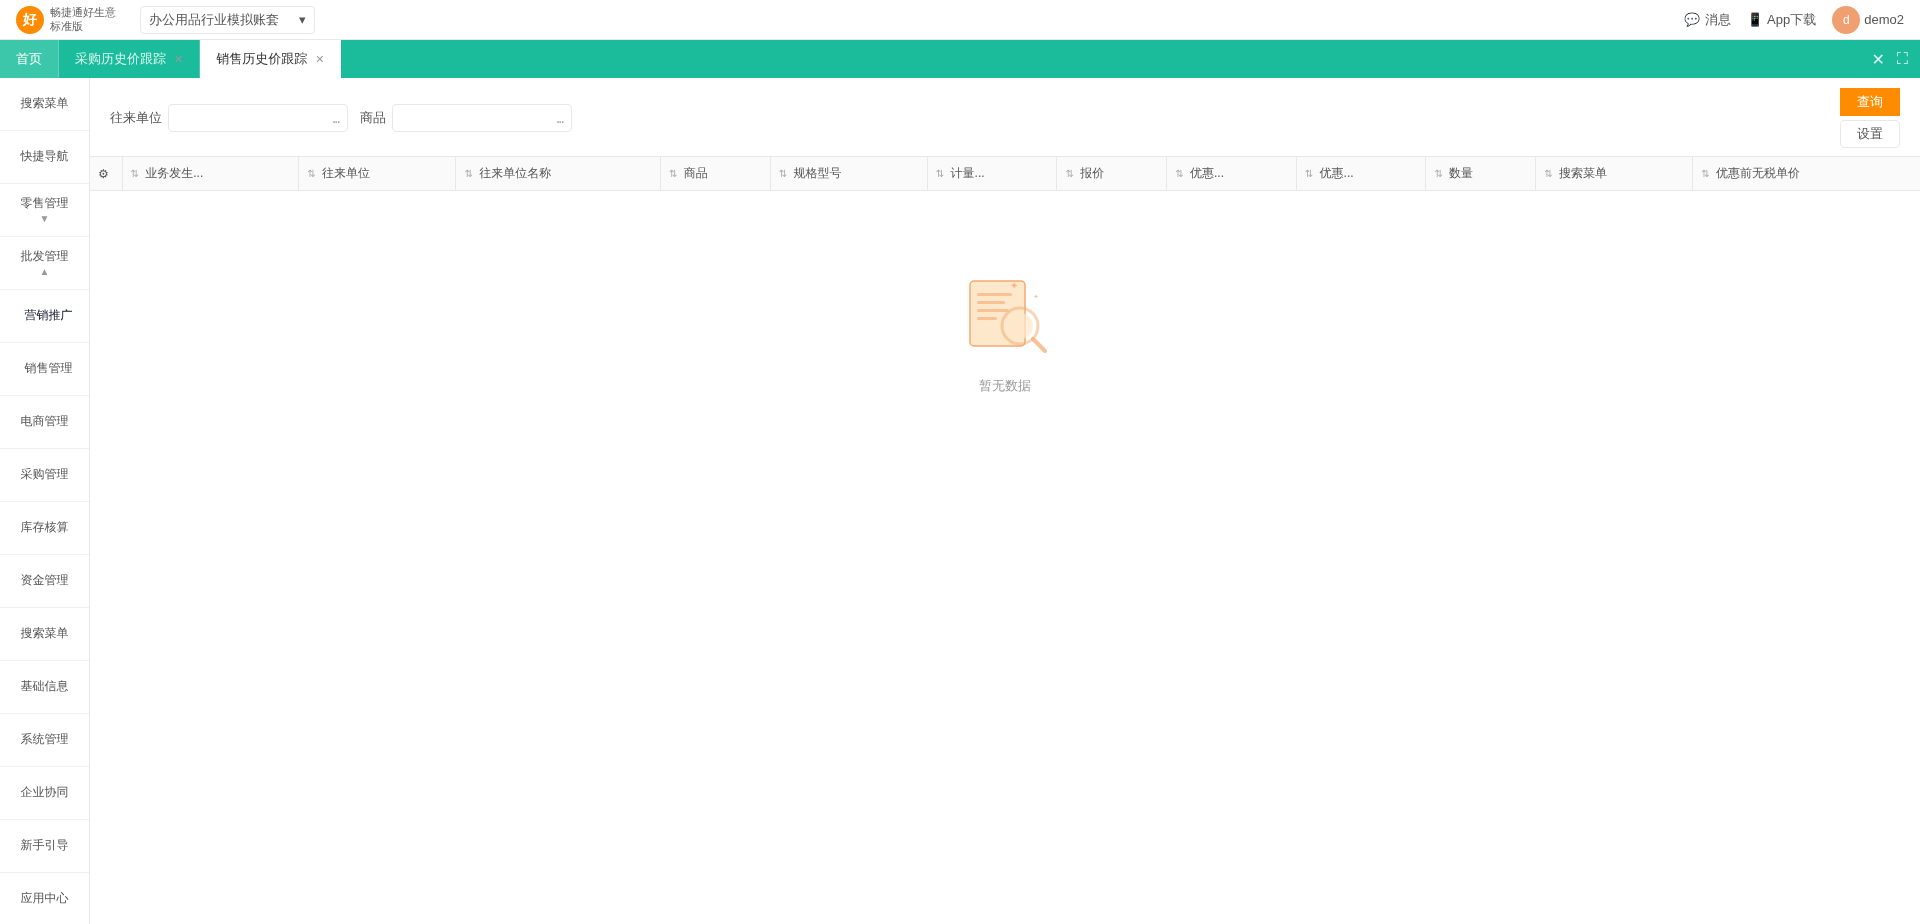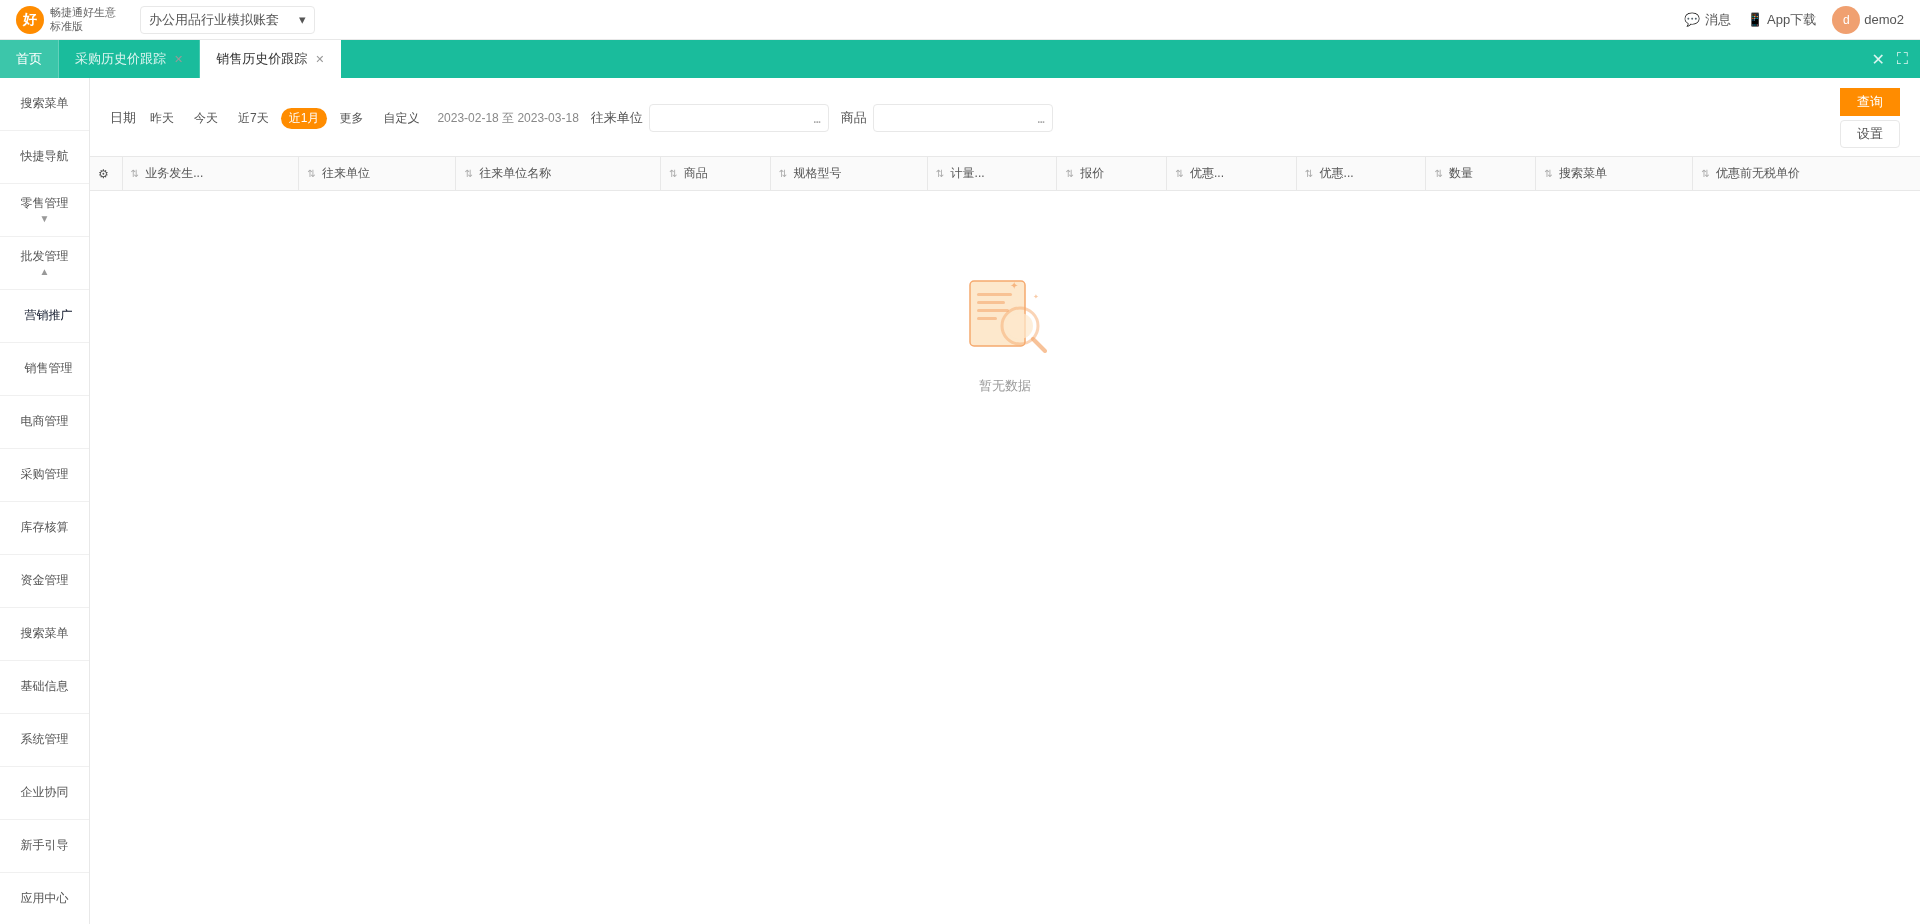--- a/index.html
+++ b/index.html
@@ -450,32 +450,20 @@
     </div>
     <div class="sidebar-item">
       <span class="item-label">畅会员</span>
     </div>
   </div>
 
   <div class="content-area">
 
 
     <div class="filter-area">
-      <div class="filter-group">
-        <span class="filter-label">日期</span>
-        <div class="date-options">
-          <span class="date-opt">昨天</span>
-          <span class="date-opt">今天</span>
-          <span class="date-opt">近7天</span>
-          <span class="date-opt active">近1月</span>
-          <span class="date-opt">更多</span>
-          <span class="date-opt">自定义</span>
-        </div>
-        <span class="date-range-text">2023-02-18 至 2023-03-18</span>
-      </div>
 
       <div class="filter-group">
         <span class="filter-label">往来单位</span>
         <div class="filter-input">
           <span>&nbsp;</span>
           <span class="filter-input-dots">...</span>
         </div>
       </div>
 
       <div class="filter-group">

